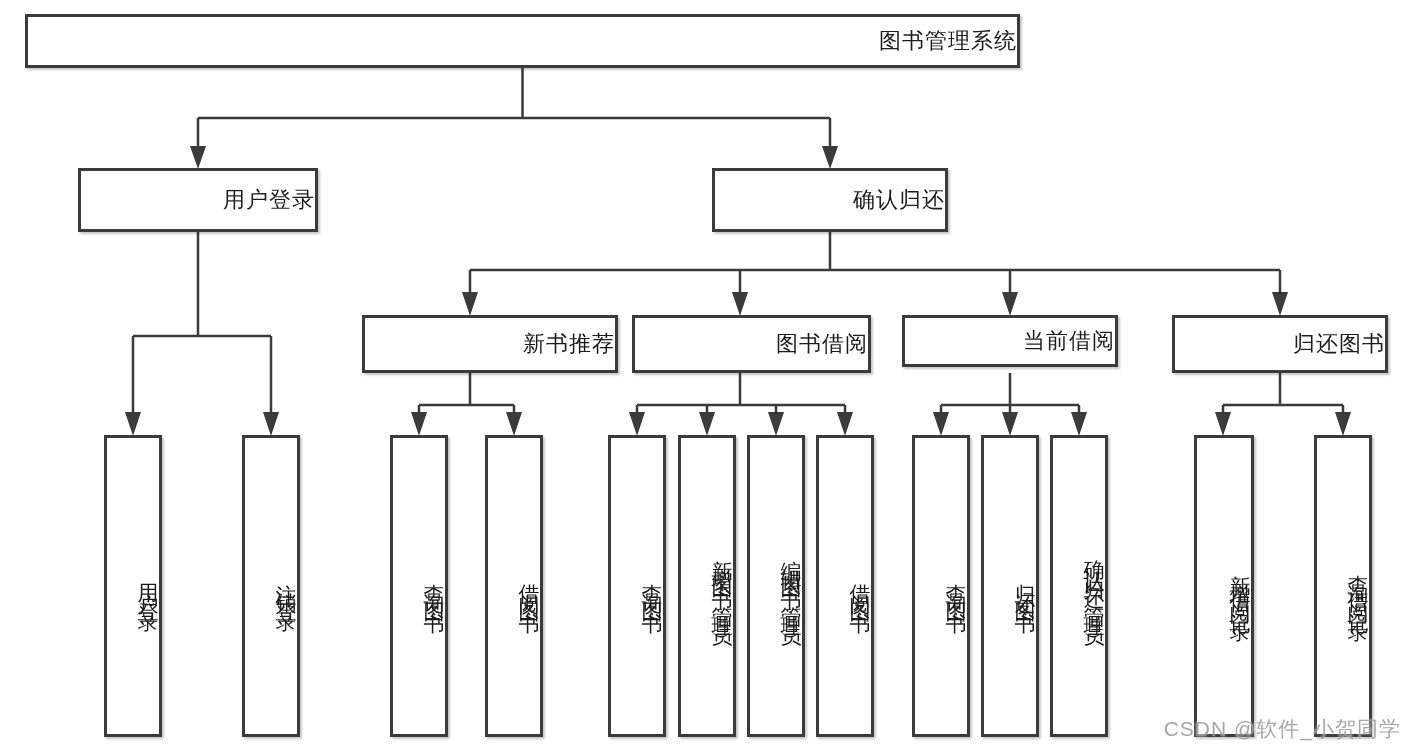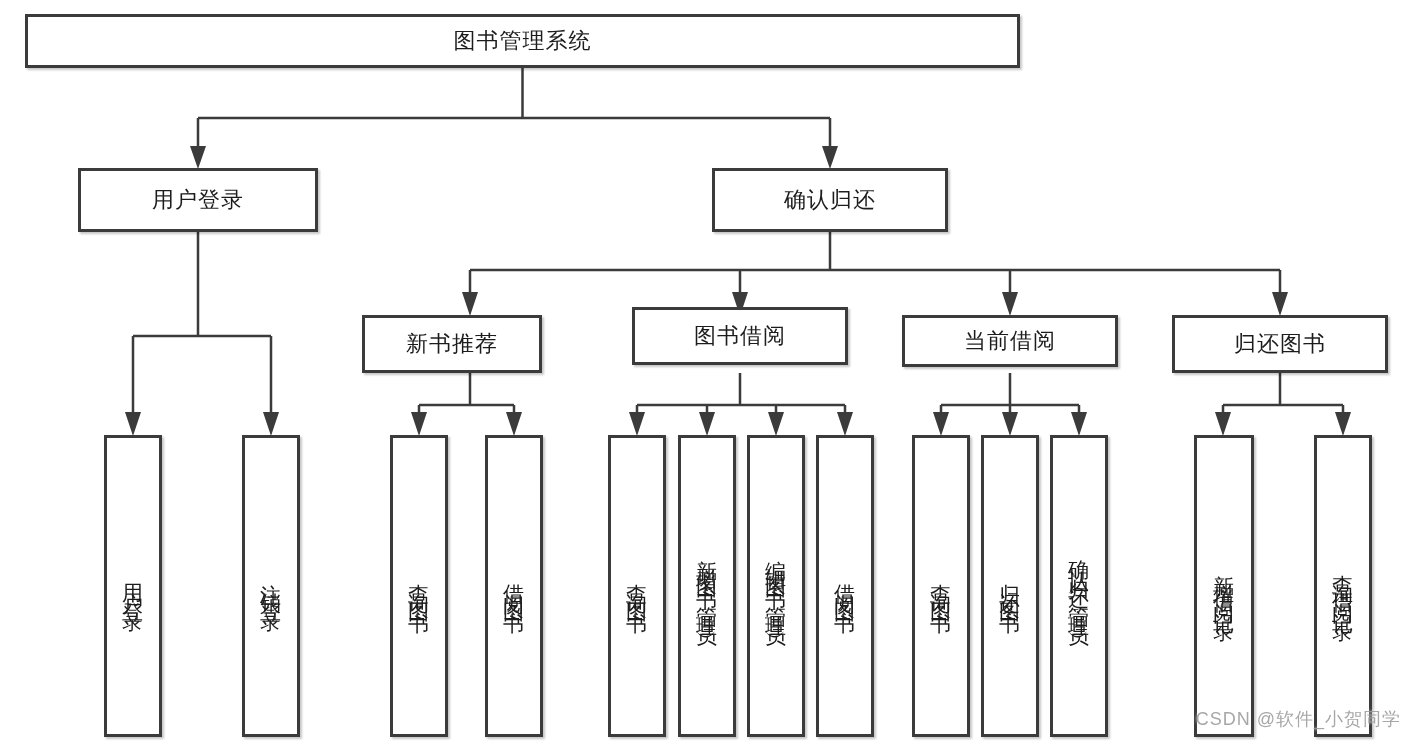--- a/index.html
+++ b/index.html
@@ -13,38 +13,38 @@
   }
   .wires{position:absolute;left:0;top:0;z-index:1;}
   .wires path{stroke:#3b3b3b;stroke-width:2.5;fill:none;}
   .wires polygon{fill:#3b3b3b;stroke:none;}
   .node{
     position:absolute;
     box-sizing:border-box;
     background:#ffffff;
     border:3px solid #3b3b3b;
     box-shadow:2px 2px 2px rgba(0,0,0,0.22);
-    display:flex;align-items:center;justify-content:center;
+    display:flex;align-items:center;justify-content:flex-end;
     z-index:2;
     font-size:22px;
     letter-spacing:1px;
     text-align:center;
   }
   .node .lbl{line-height:1.2;}
   .node.v .lbl{
     writing-mode:vertical-rl;
     letter-spacing:0.45em;
     font-size:21px;
     line-height:1;
   }
   .watermark{
     position:absolute;
-    right:4px;bottom:16px;
+    right:4px;bottom:4px;
     z-index:6;
-    font-size:18px;
+    font-size:21px;
     color:rgba(152,152,152,0.85);
     text-shadow:0 0 3px rgba(255,255,255,0.9);
     letter-spacing:1px;
     white-space:nowrap;
   }
 </style>
 </head>
 <body>
 
 <div class="stage">
@@ -96,24 +96,24 @@
     <span class="lbl">图书管理系统</span>
   </div>
 
   <div class="node" style="left:78px;top:168px;width:240px;height:64px">
     <span class="lbl">用户登录</span>
   </div>
   <div class="node" style="left:712px;top:168px;width:236px;height:64px">
     <span class="lbl">确认归还</span>
   </div>
 
-  <div class="node" style="left:362px;top:315px;width:180px;height:58px">
+  <div class="node" style="left:362px;top:315px;width:256px;height:58px">
     <span class="lbl">新书推荐</span>
   </div>
-  <div class="node" style="left:632px;top:307px;width:216px;height:58px">
+  <div class="node" style="left:632px;top:315px;width:239px;height:58px">
     <span class="lbl">图书借阅</span>
   </div>
   <div class="node" style="left:902px;top:315px;width:216px;height:52px">
     <span class="lbl">当前借阅</span>
   </div>
   <div class="node" style="left:1172px;top:315px;width:216px;height:58px">
     <span class="lbl">归还图书</span>
   </div>
 
   <div class="node v" style="left:104px;top:435px;width:58px;height:302px">

